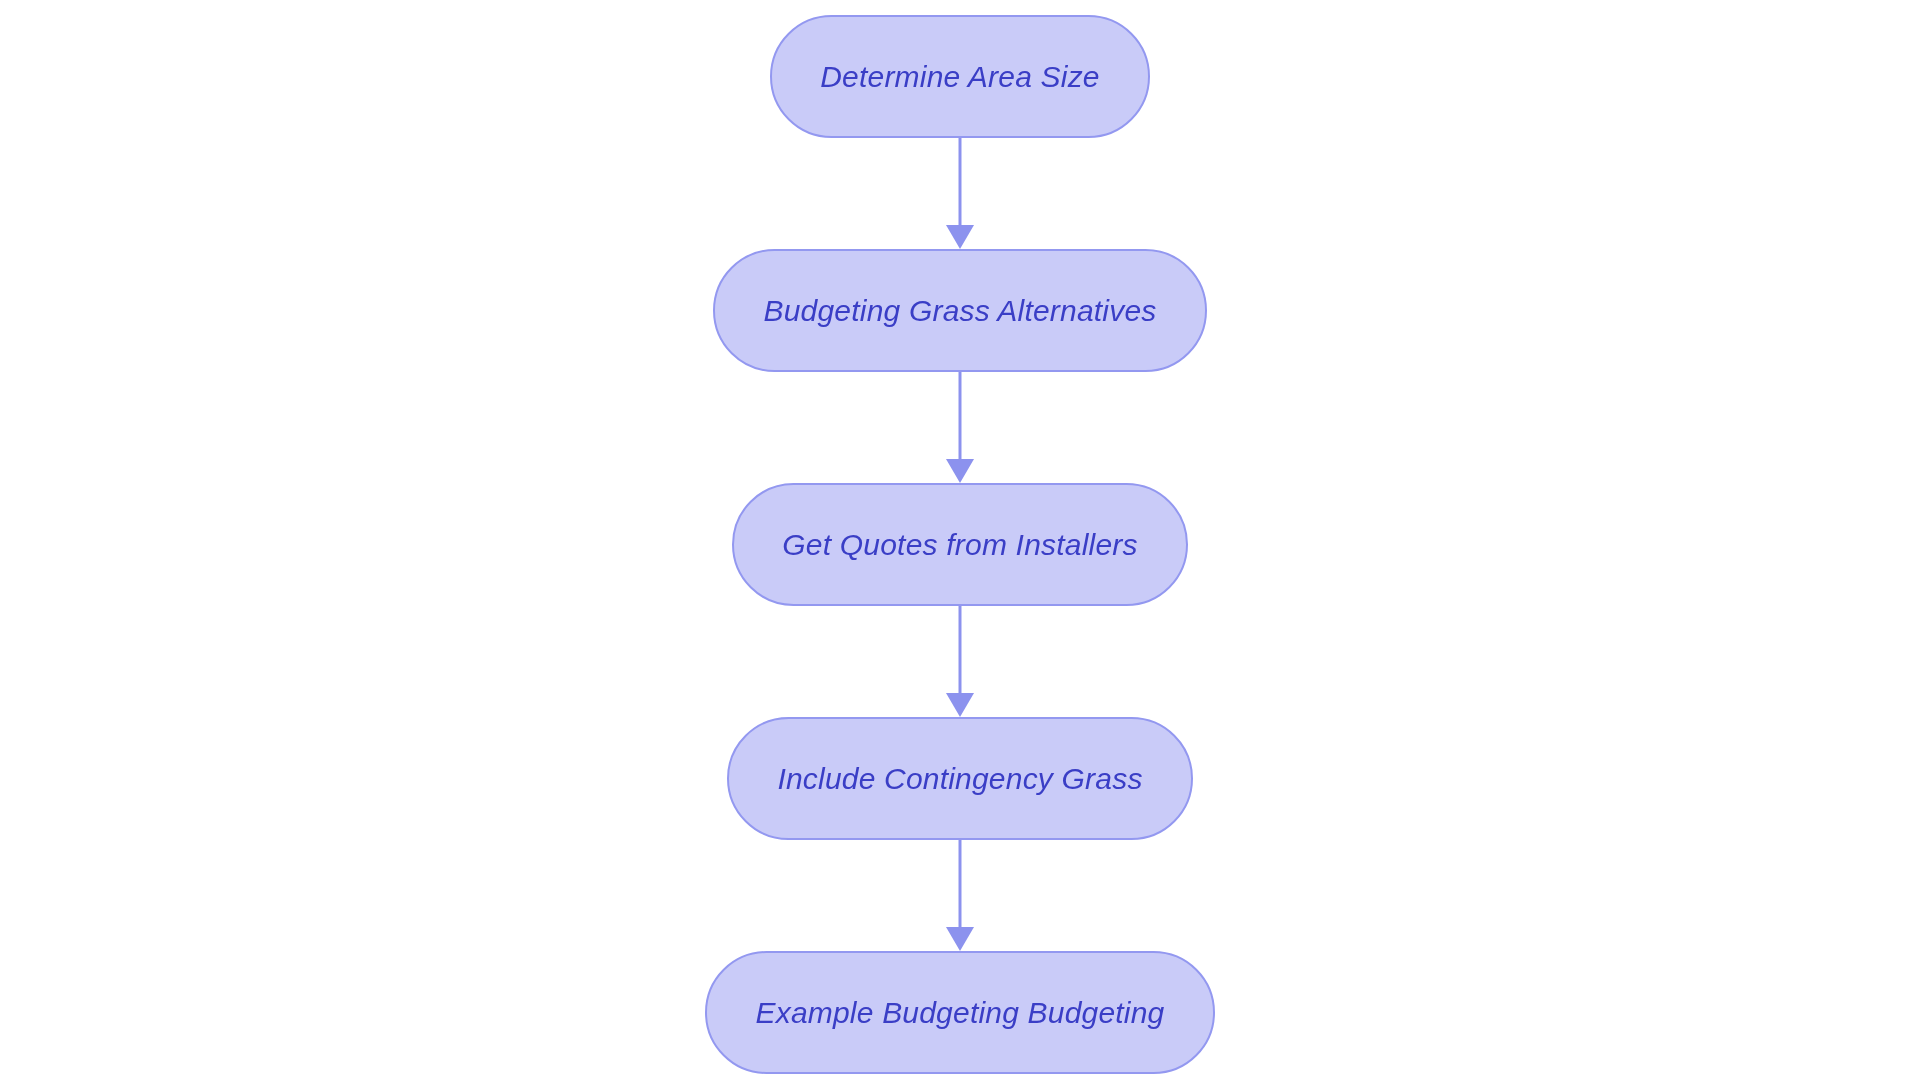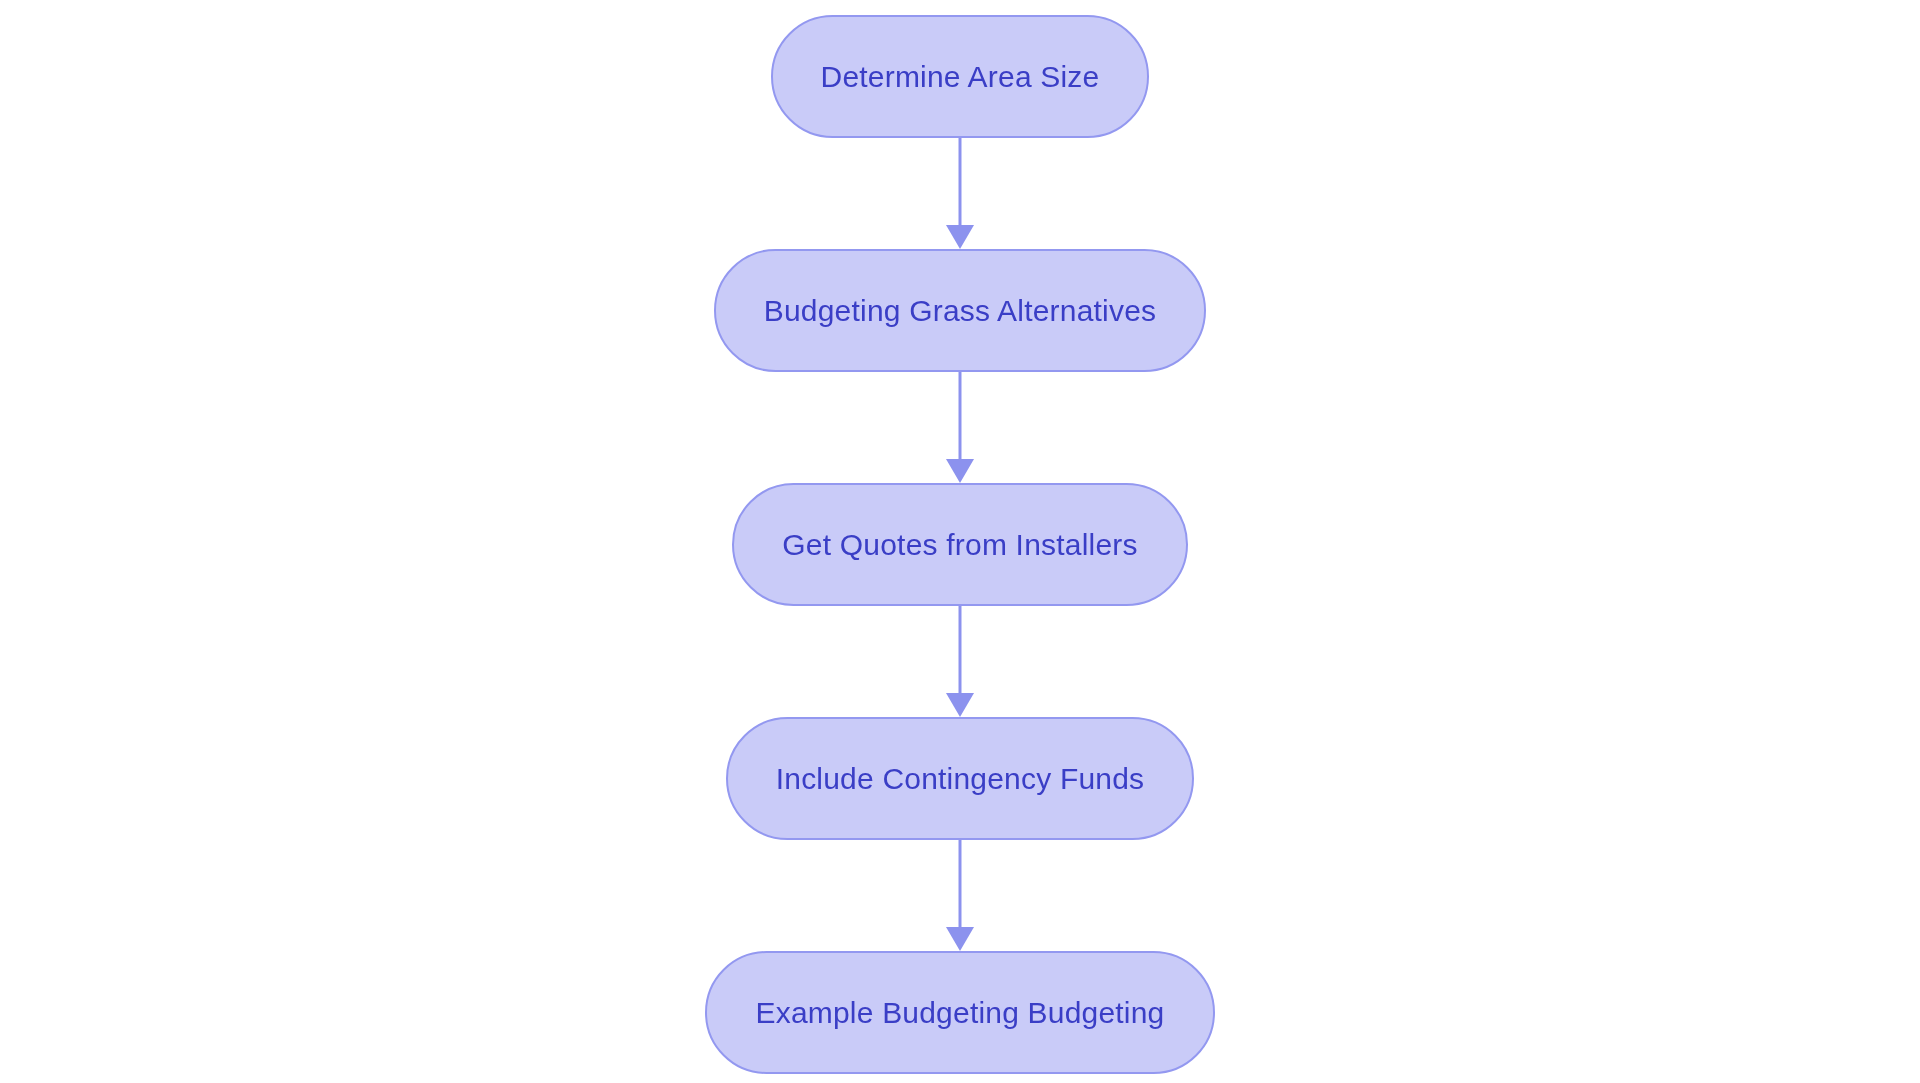--- a/index.html
+++ b/index.html
@@ -29,20 +29,21 @@
     height: 123px;
     min-width: 372px;
     display: flex;
     align-items: center;
     justify-content: center;
     padding: 0 48px;
     background: var(--node-fill);
     border: 2px solid var(--node-border);
     border-radius: 62px;
     flex: 0 0 auto;
+    font-style: italic;
   }
   .node .label {
     color: var(--text);
     font-size: 30px;
     font-weight: 500;
     letter-spacing: 0.2px;
     white-space: nowrap;
   }
   .arrow {
     display: block;
@@ -75,21 +76,21 @@
   <div class="node">
     <span class="label">Get Quotes from Installers</span>
   </div>
 
   <svg class="arrow" width="30" height="111" viewBox="0 0 30 111">
     <line x1="15" y1="0" x2="15" y2="90" stroke="var(--arrow)" stroke-width="3"></line>
     <polygon points="1,87 29,87 15,111" fill="var(--arrow)"></polygon>
   </svg>
 
   <div class="node">
-    <span class="label">Include Contingency Funds</span>
+    <span class="label">Include Contingency Grass</span>
   </div>
 
   <svg class="arrow" width="30" height="111" viewBox="0 0 30 111">
     <line x1="15" y1="0" x2="15" y2="90" stroke="var(--arrow)" stroke-width="3"></line>
     <polygon points="1,87 29,87 15,111" fill="var(--arrow)"></polygon>
   </svg>
 
   <div class="node">
     <span class="label">Example Budgeting Budgeting</span>
   </div>

